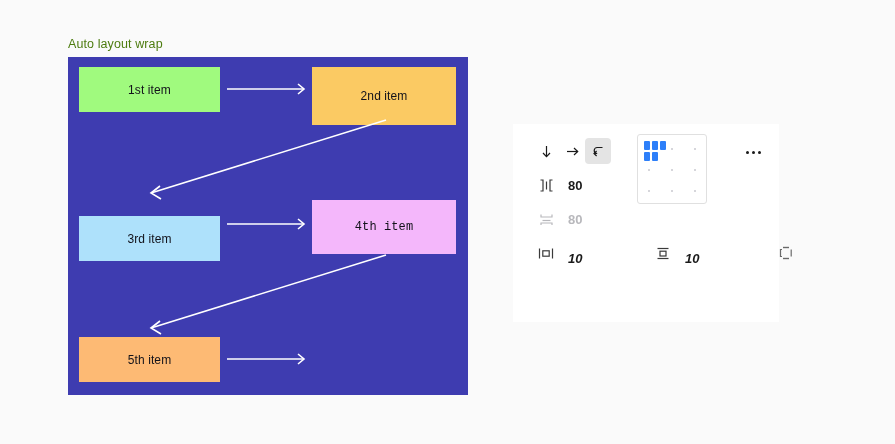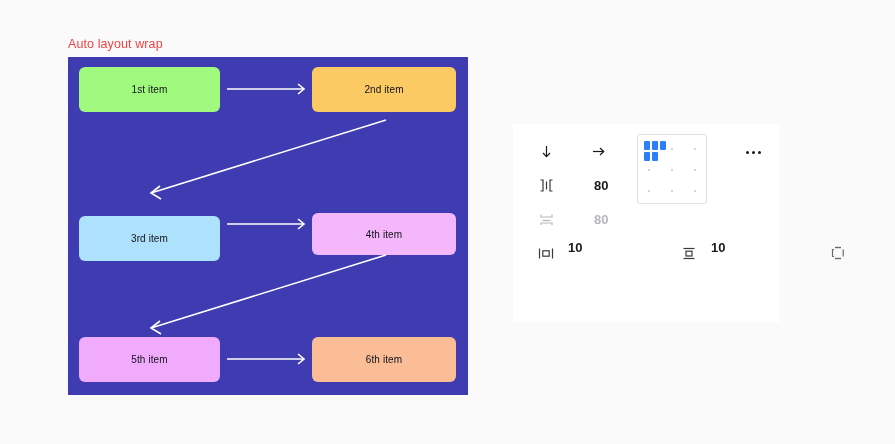--- a/index.html
+++ b/index.html
@@ -17,42 +17,41 @@
 
   
   #canvas-section {
     position: absolute;
     left: 68px;
     top: 36px;
     width: 400px;
   }
   #canvas-caption {
     font-size: 12.5px;
-    color: #ef4444;
+    color: #4d7c0f;
     line-height: 16px;
     margin: 0 0 5px 0;
     letter-spacing: 0.1px;
   }
   #layout-canvas {
     position: relative;
     width: 400px;
     height: 338px;
     background: #3e3cb0;
     box-sizing: border-box;
   }
   .item-box {
     position: absolute;
     box-sizing: border-box;
     display: flex;
     align-items: center;
     justify-content: center;
-    font-size: 10px;
+    font-size: 12px;
     color: #12121a;
     letter-spacing: 0.1px;
-    border-radius: 6px;
   }
 
   
   #arrow-layer {
     position: absolute;
     left: 0;
     top: 0;
     width: 400px;
     height: 338px;
     pointer-events: none;
@@ -93,21 +92,20 @@
   }
   #panel-body {
     position: relative;
     padding: 10px 20px 0 20px;
   }
 
   .prop-row {
     display: flex;
     align-items: center;
     height: 34px;
-    gap: 26px;
   }
   .icon-cell {
     width: 26px;
     height: 26px;
     display: flex;
     align-items: center;
     justify-content: center;
     flex: none;
   }
   .icon-btn {
@@ -178,53 +176,51 @@
   }
   .dot {
     width: 3px;
     height: 3px;
     background: #1a1a1a;
     border-radius: 50%;
   }
 
   .pad-group {
     display: flex;
-    align-items: flex-start;
+    align-items: flex-end;
+    font-style: italic;
   }
   #pad-v-group { margin-left: 56px; }
   #pad-individual { margin-left: 62px; }
 </style>
 </head>
 <body>
 
 <div id="canvas-section">
 
   <div id="canvas-caption">Auto layout wrap</div>
 
   <div id="layout-canvas">
 
     <div class="item-box" style="left:11px; top:10px; width:141px; height:45px; background:#a0fa7e;">
       <span>1st item</span>
     </div>
-    <div class="item-box" style="left:244px; top:10px; width:144px; height:45px; background:#fbca63;">
+    <div class="item-box" style="left:244px; top:10px; width:144px; height:58px; background:#fbca63;">
       <span>2nd item</span>
     </div>
 
     <div class="item-box" style="left:11px; top:145px; width:141px; height:45px; background:#aee1fb;margin-top:14px;">
       <span>3rd item</span>
     </div>
-    <div class="item-box" style="left:244px; top:156px; width:144px; height:42px; background:#f4b7fb;">
+    <div class="item-box" style="left:244px; top:143px; width:144px; height:54px; background:#f4b7fb;font-family:Liberation Mono, monospace;">
       <span>4th item</span>
     </div>
 
-    <div class="item-box" style="left:11px; top:280px; width:141px; height:45px; background:#f0abfc;">
+    <div class="item-box" style="left:11px; top:280px; width:141px; height:45px; background:#fdba74;">
       <span>5th item</span>
-    </div>
-    <div class="item-box" style="left:244px; top:280px; width:144px; height:45px; background:#fbbd96;">
-      <span>6th item</span>
     </div>
 
     <svg id="arrow-layer" viewBox="0 0 400 338">
 
       <g stroke="#ffffff" stroke-width="1.6" fill="none">
         <line x1="159" y1="32" x2="236" y2="32"></line>
         <polyline points="230,27 236,32 230,37"></polyline>
       </g>
 
       <g stroke="#ffffff" stroke-width="1.6" fill="none">

